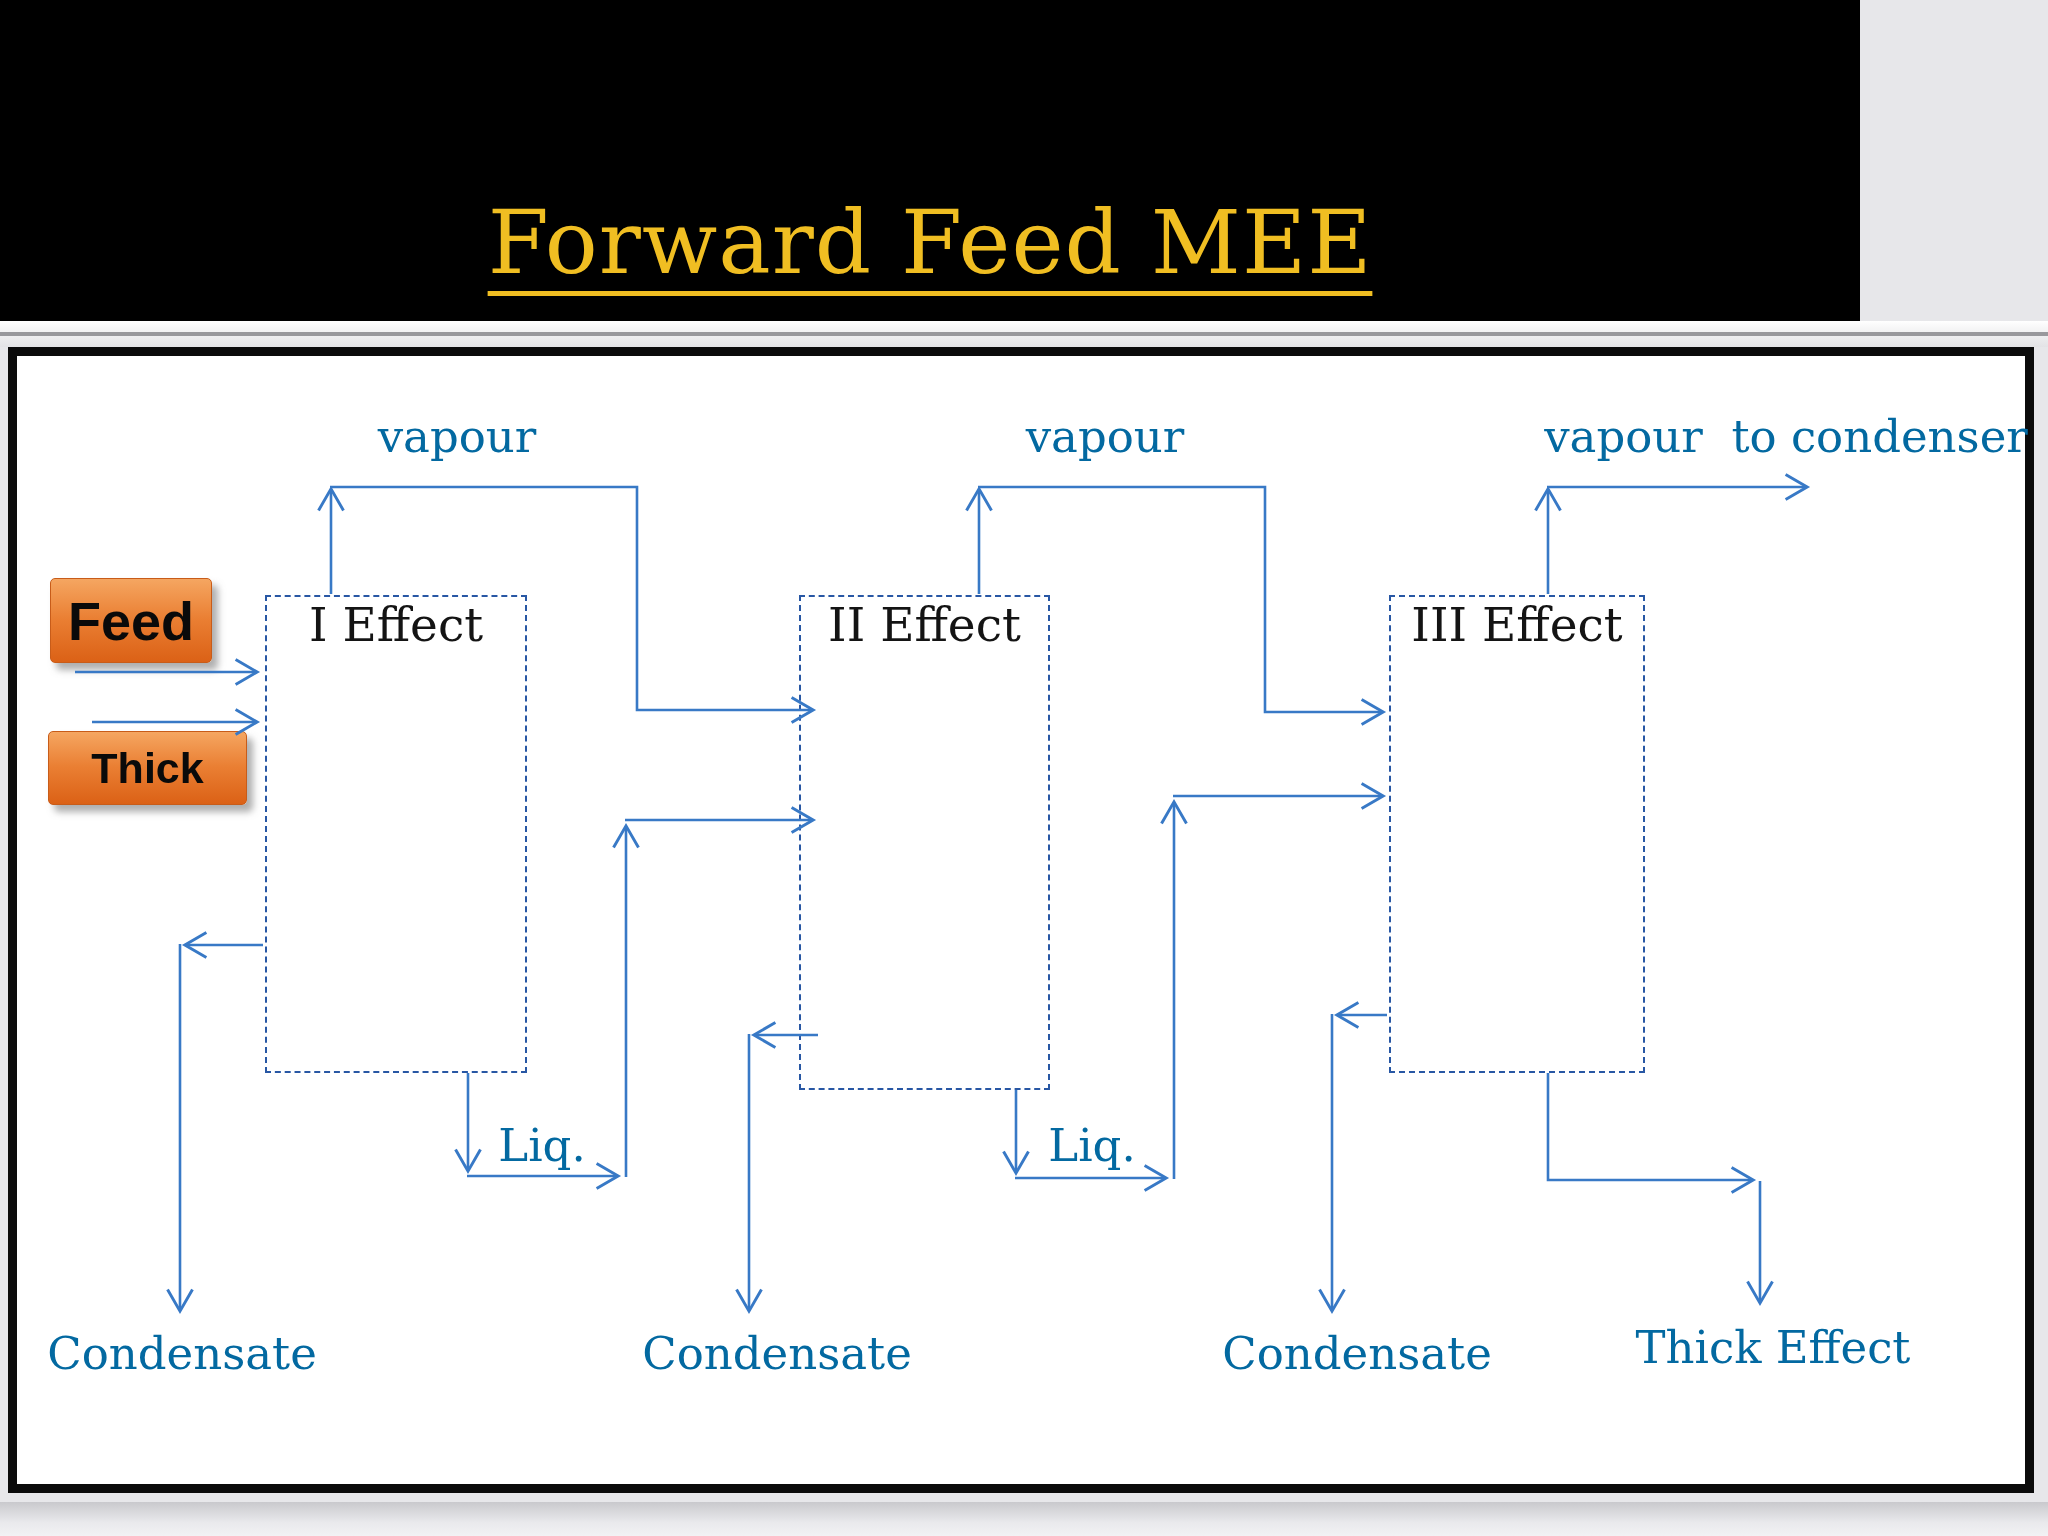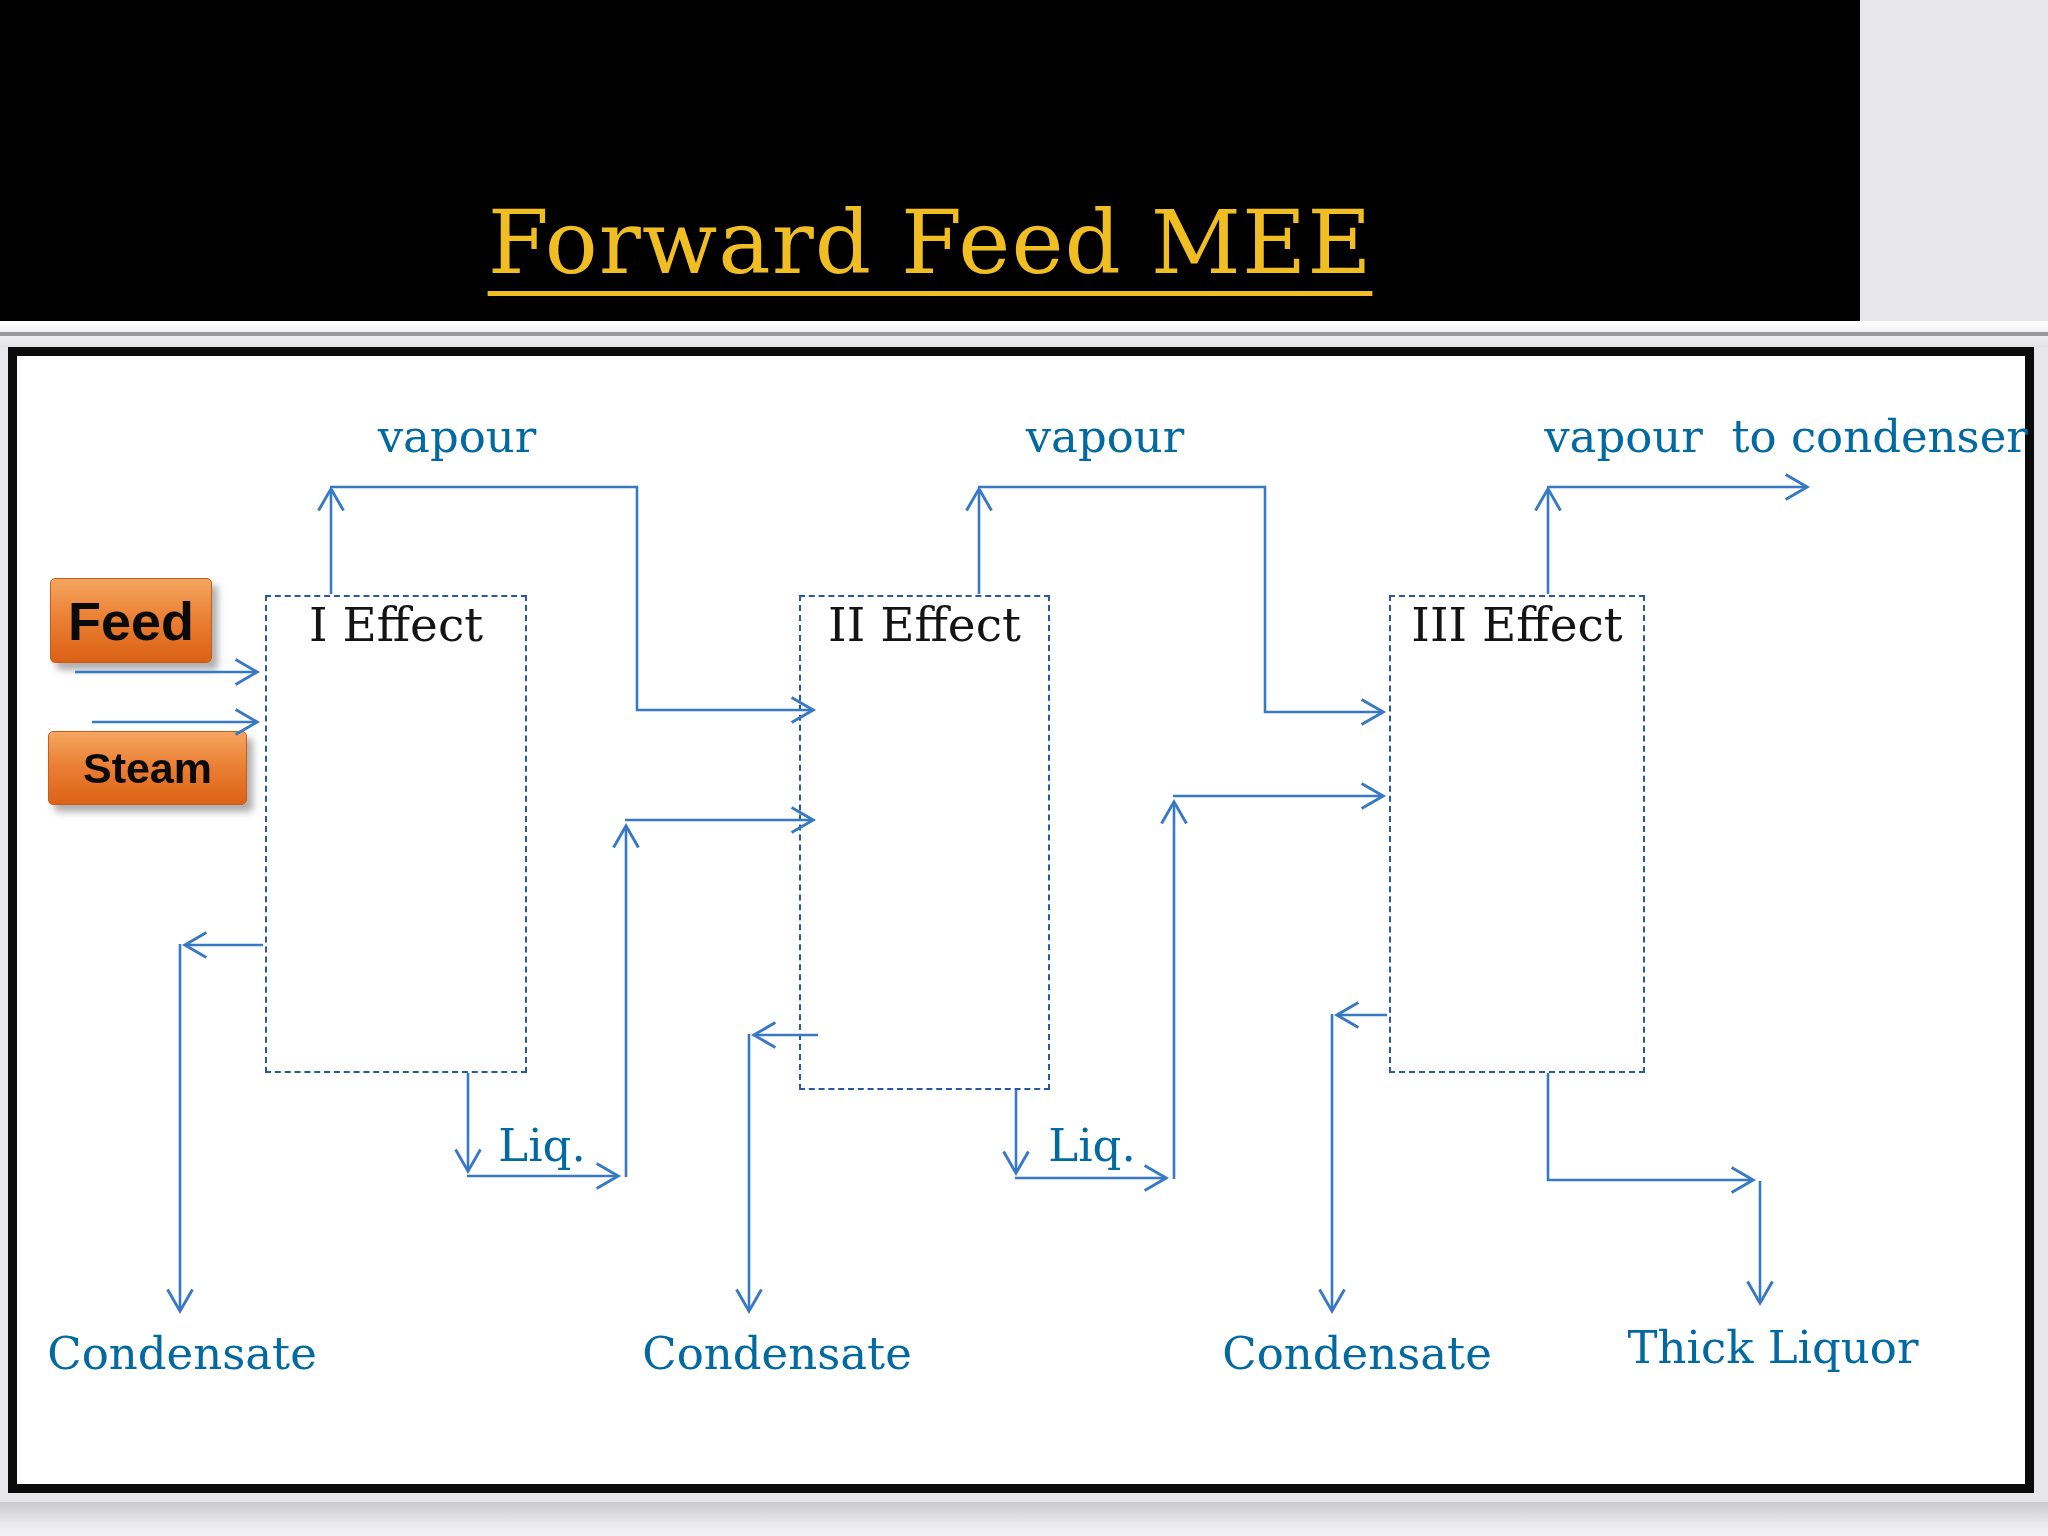--- a/index.html
+++ b/index.html
@@ -82,32 +82,32 @@
     <div class="effect-label">II Effect</div>
   </div>
   <div class="effect-box" id="effect-3">
     <div class="effect-label">III Effect</div>
   </div>
 
   <div class="input-tag" id="feed-tag">
     <span>Feed</span>
   </div>
   <div class="input-tag" id="steam-tag">
-    <span>Steam</span>
+    <span>Thick</span>
   </div>
 
   <div class="flow-label" style="left:457px; top:413px;">vapour</div>
   <div class="flow-label" style="left:1105px; top:413px;">vapour</div>
   <div class="flow-label" style="left:1786px; top:413px;">vapour  to condenser</div>
   <div class="flow-label" style="left:542px; top:1122px;">Liq.</div>
   <div class="flow-label" style="left:1092px; top:1122px;">Liq.</div>
   <div class="flow-label" style="left:182px; top:1330px;">Condensate</div>
   <div class="flow-label" style="left:777px; top:1330px;">Condensate</div>
   <div class="flow-label" style="left:1357px; top:1330px;">Condensate</div>
-  <div class="flow-label" style="left:1773px; top:1324px;">Thick Liquor</div>
+  <div class="flow-label" style="left:1773px; top:1324px;">Thick Effect</div>
 
   <svg id="flow-svg" xmlns="http://www.w3.org/2000/svg">
     <defs>
       <marker id="arw" markerUnits="userSpaceOnUse" markerWidth="40" markerHeight="34" viewBox="-30 -15 34 30" refX="-1" refY="0" orient="auto">
         <path d="M -19 -11 L 0 0 L -19 11" fill="none" stroke="#3879C6" stroke-width="2.6"></path>
       </marker>
     </defs>
 
     <path class="fl" marker-end="url(#arw)" d="M 75 672 L 256 672" stroke="#3879C6"></path>
     <path class="fl" marker-end="url(#arw)" d="M 92 722 L 256 722" stroke="#3879C6"></path>

